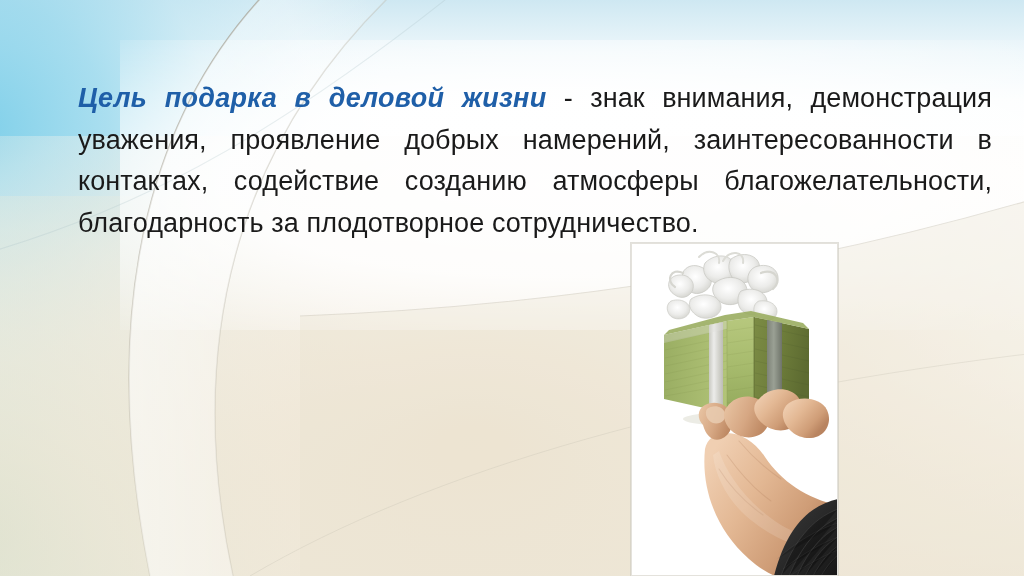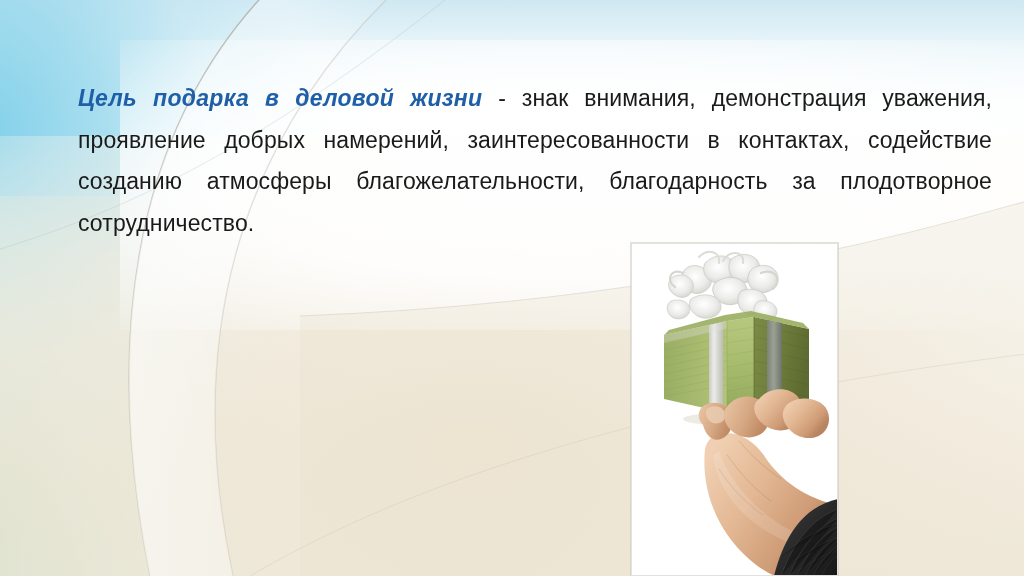--- a/index.html
+++ b/index.html
@@ -106,21 +106,21 @@
     height: 576px;
   }
 
   
   .text-block {
     position: absolute;
     left: 78px;
     top: 78px;
     width: 914px;
     color: #1a1a1a;
-    font-size: 23px;
+    font-size: 27px;
     line-height: 41.5px;
     text-align: justify;
     letter-spacing: 0.1px;
   }
   .text-block p {
     margin: 0;
     text-align: justify;
     text-align-last: left;
   }
   .lead {

